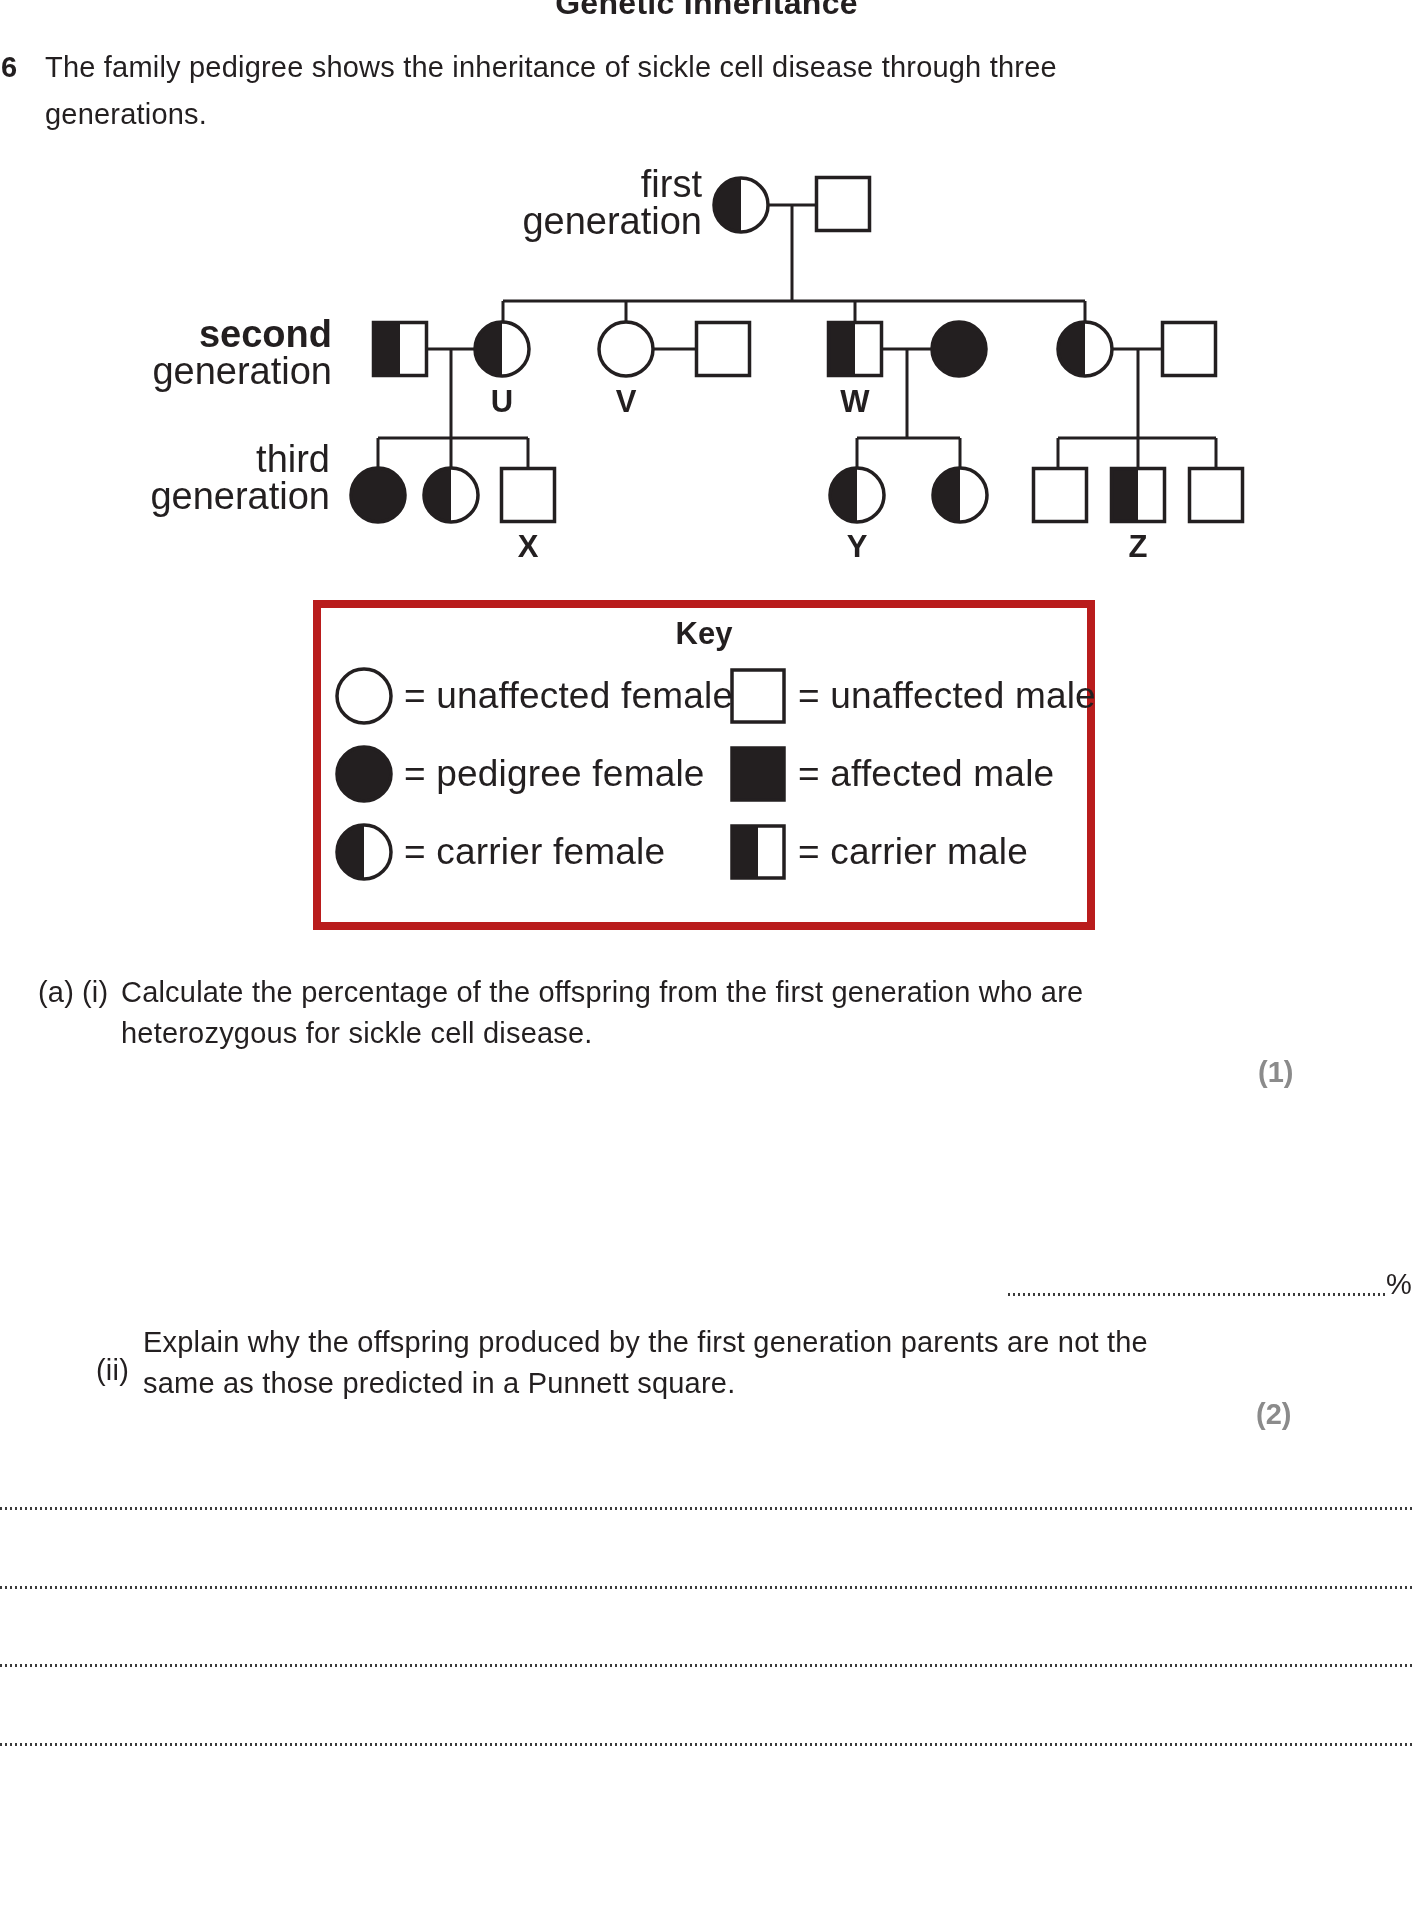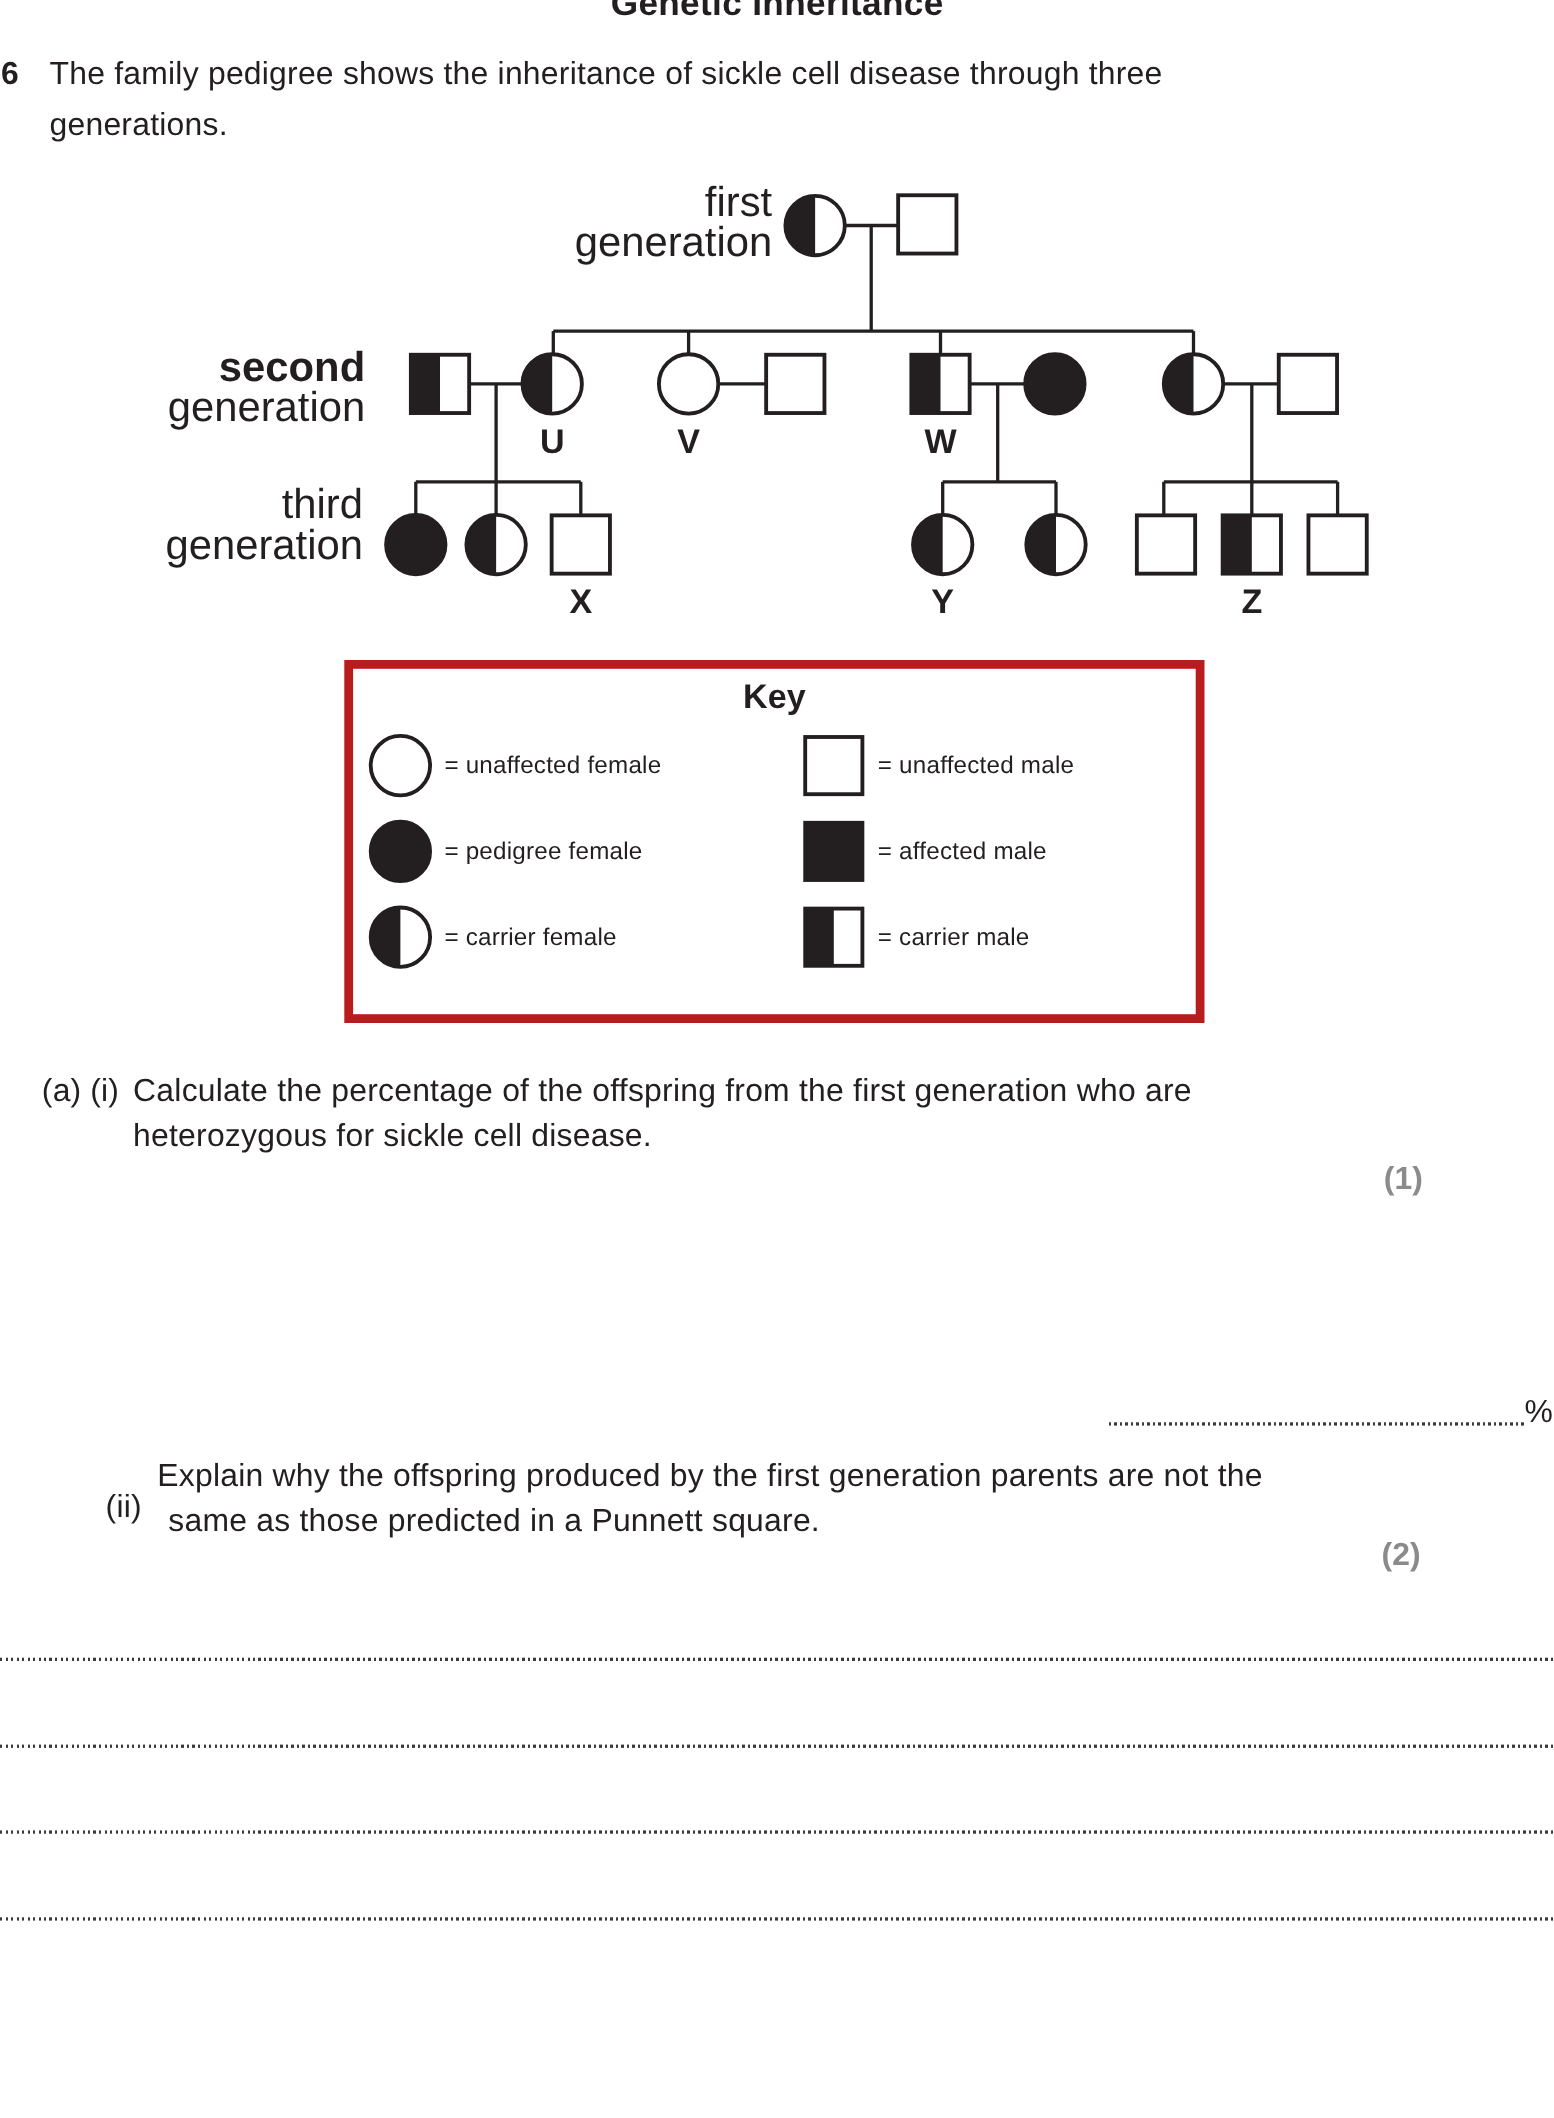--- a/index.html
+++ b/index.html
@@ -23,21 +23,21 @@
     border:8px solid #b91c1c;box-sizing:border-box;
   }
   .key-title{
     position:absolute;left:0;top:8px;width:100%;text-align:center;
     font-size:31px;font-weight:bold;
   }
   .key-item{position:absolute;height:64px;white-space:nowrap;}
   .key-item svg{position:absolute;left:0;top:0;}
   .key-label{
     position:absolute;left:72px;top:0;height:64px;line-height:64px;
-    font-size:22px;letter-spacing:.2px;
+    font-size:37px;letter-spacing:.2px;
   }
   .dotline{
     position:absolute;height:3px;
     background-image:repeating-linear-gradient(to right,#3b3b3b 0px,#3b3b3b 2px,transparent 2px,transparent 5px);
   }
 </style>
 </head>
 <body>
 
 <div>
@@ -239,21 +239,21 @@
   <div class="body-text" style="left:82px;top:976px;">(i)</div>
   <div class="body-text" style="left:121px;top:976px;">Calculate the percentage of the offspring from the first generation who are</div>
   <div class="body-text" style="left:121px;top:1017px;">heterozygous for sickle cell disease.</div>
   <div class="marks" style="left:1258px;top:1056px;">(1)</div>
 
   <div class="dotline" style="left:1008px;top:1293px;width:378px;"></div>
   <div class="body-text" style="left:1386px;top:1268px;">%</div>
 
   <div class="body-text" style="left:84px;top:1354px;margin-left:12px;">(ii)</div>
   <div class="body-text" style="left:143px;top:1326px;">Explain why the offspring produced by the first generation parents are not the</div>
-  <div class="body-text" style="left:143px;top:1367px;margin-left:10px;">same as those predicted in a Punnett square.</div>
+  <div class="body-text" style="left:143px;top:1367px;">same as those predicted in a Punnett square.</div>
   <div class="marks" style="left:1256px;top:1398px;">(2)</div>
 
   <div class="dotline" style="left:0;top:1507px;width:1413px;"></div>
   <div class="dotline" style="left:0;top:1586px;width:1413px;"></div>
   <div class="dotline" style="left:0;top:1664px;width:1413px;"></div>
   <div class="dotline" style="left:0;top:1743px;width:1413px;"></div>
 
 </div>
 
 </body></html>

